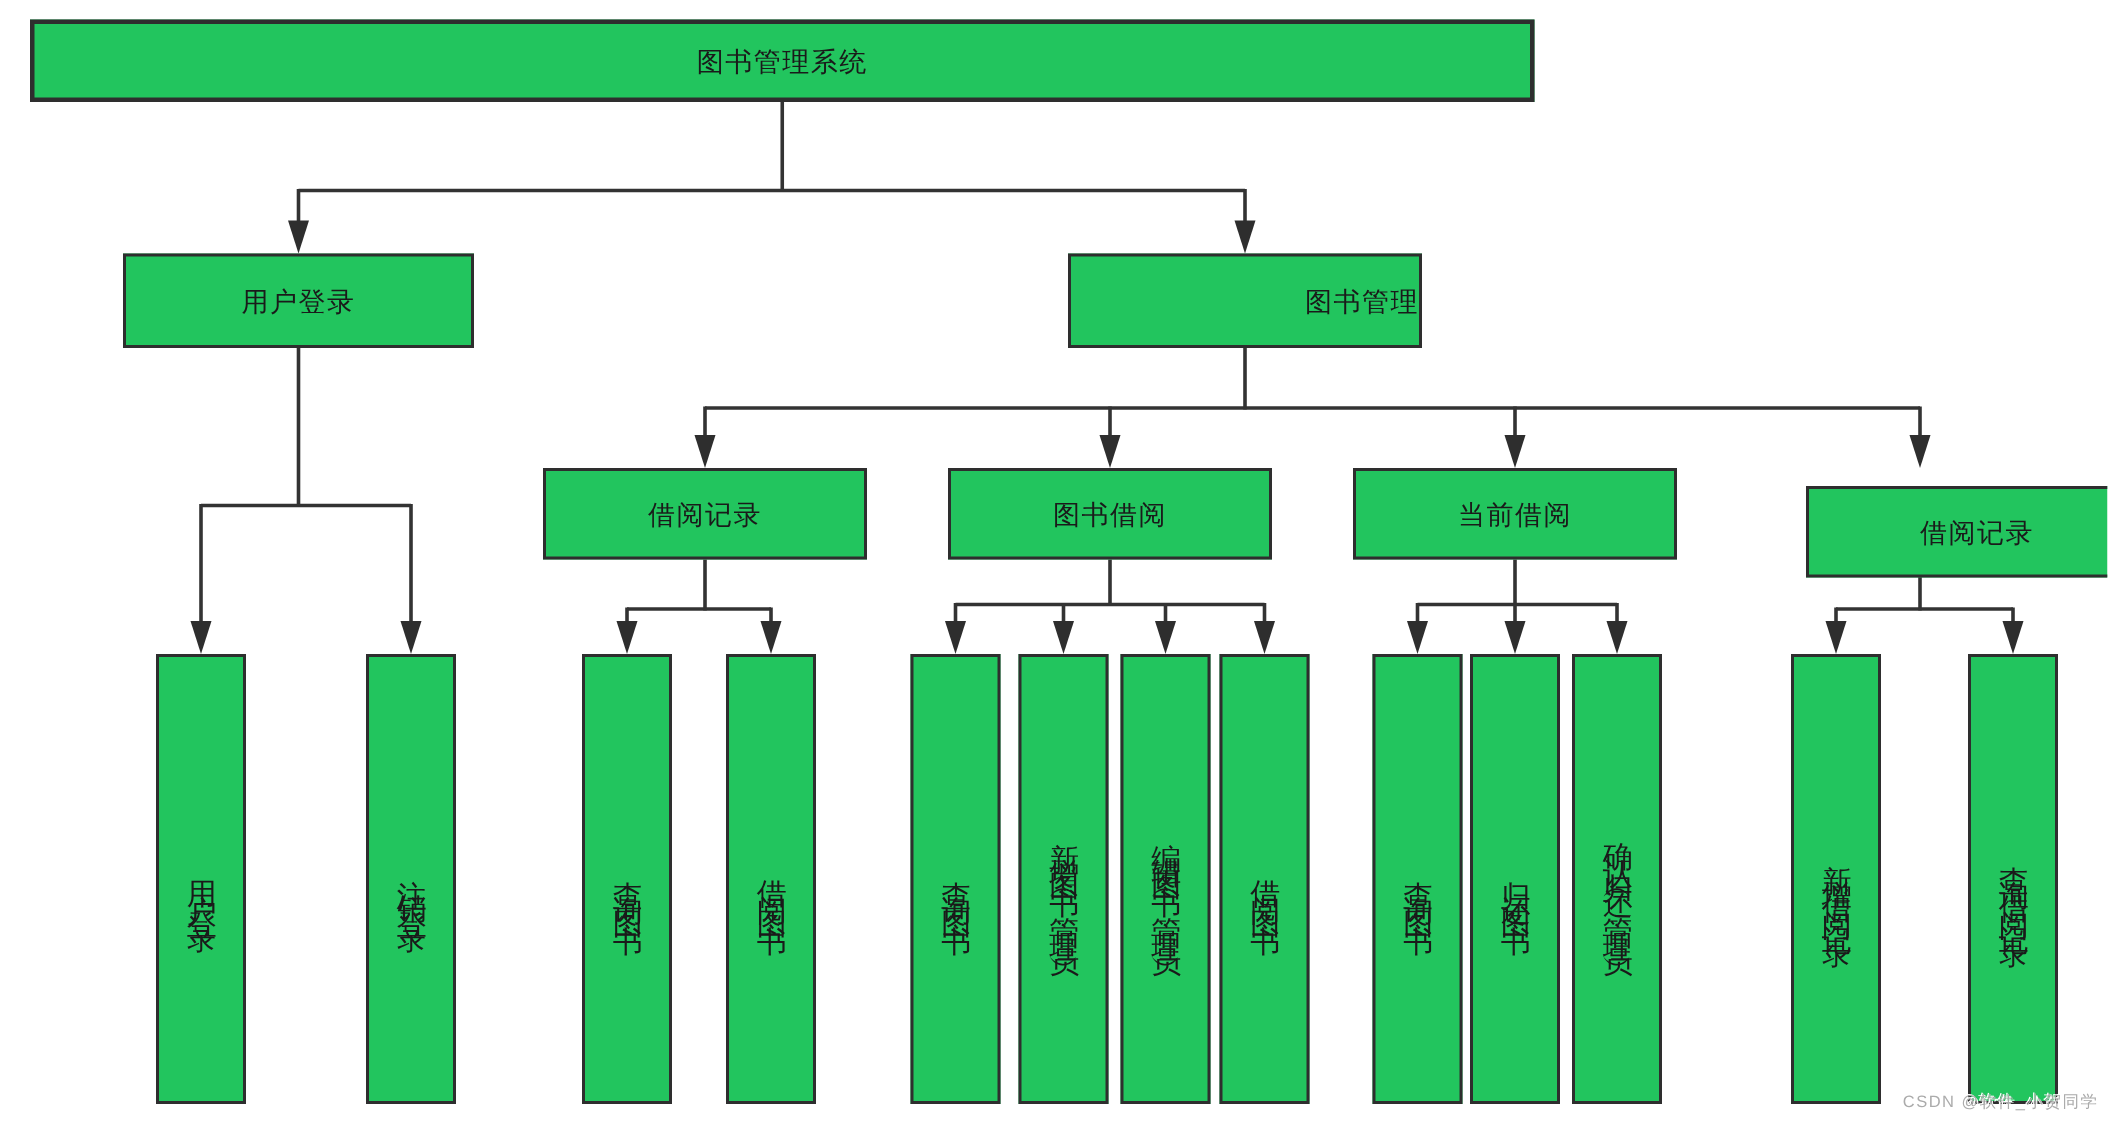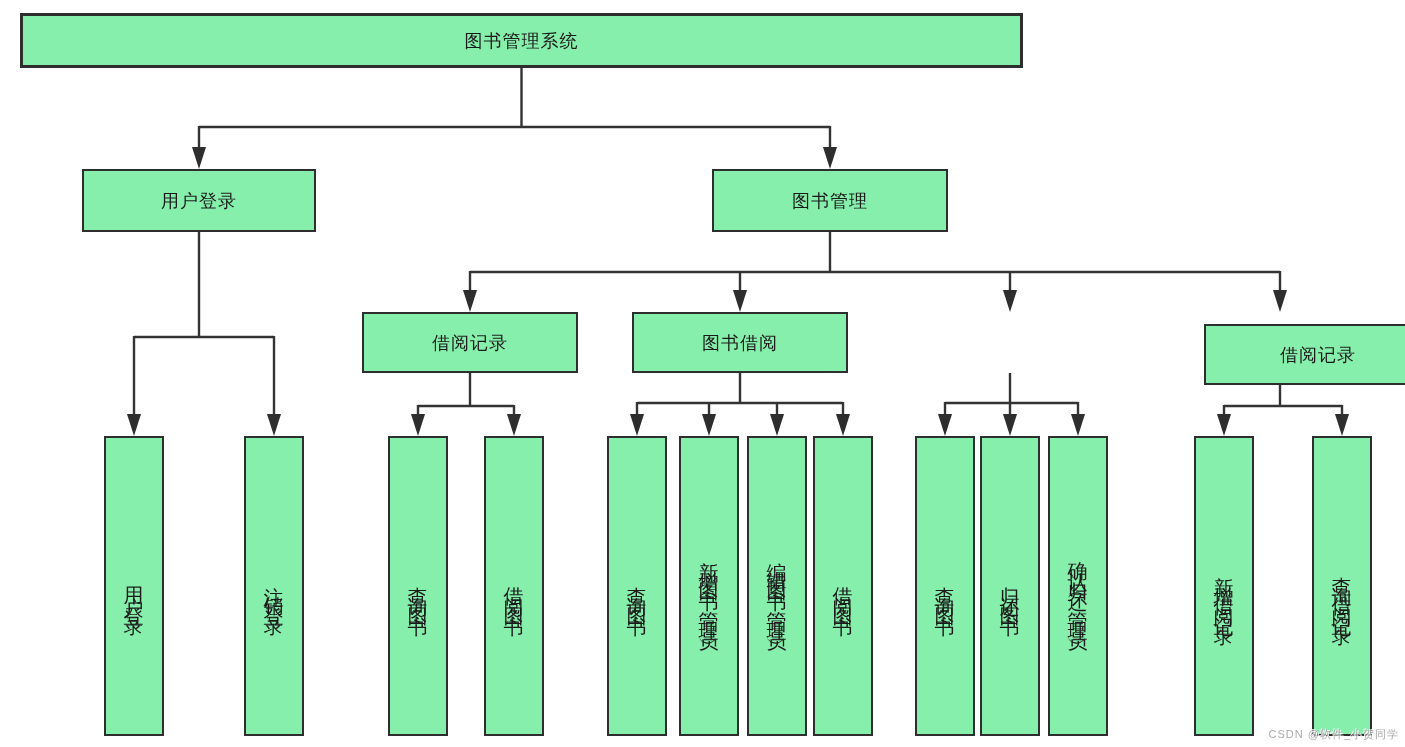--- a/index.html
+++ b/index.html
@@ -2,21 +2,21 @@
 <html><head>
 <meta charset="utf-8">
 <style>
   html,body{margin:0;padding:0;background:#fff;}
   .canvas{
     position:relative;width:1405px;height:747px;background:#ffffff;
     font-family:"Liberation Sans","DejaVu Sans",sans-serif;overflow:hidden;
   }
   .connectors{position:absolute;left:0;top:0;width:1405px;height:747px;}
   .box{
-    position:absolute;box-sizing:border-box;background:#86efac;
+    position:absolute;box-sizing:border-box;background:#22c55e;
     border:2.5px solid #2e2e2e;display:flex;align-items:center;justify-content:center;
     color:#1a1a1a;
   }
   .root{border-width:3px;}
   .hbox{font-size:18px;letter-spacing:1px;white-space:nowrap;}
   .vbox{width:60px;height:300px;top:436px;}
   .vtext{
     writing-mode:vertical-lr;text-orientation:mixed;
     font-size:20px;letter-spacing:10px;line-height:1;
     margin-bottom:-10px;
@@ -110,29 +110,32 @@
     </g>
   </svg>
 
   <div class="box root hbox" style="left:20px;top:13px;width:1003px;height:55px;">
     <span>图书管理系统</span>
   </div>
 
   <div class="box hbox" style="left:82px;top:169px;width:234px;height:63px;">
     <span>用户登录</span>
   </div>
-  <div class="box hbox" style="left:712px;top:169px;width:236px;height:63px;">
+  <div class="box hbox" style="left:712px;top:169px;width:236px;height:63px;justify-content:flex-end;">
     <span>图书管理</span>
   </div>
 
   <div class="box hbox" style="left:362px;top:312px;width:216px;height:61px;">
     <span>借阅记录</span>
   </div>
   <div class="box hbox" style="left:632px;top:312px;width:216px;height:61px;">
     <span>图书借阅</span>
+  </div>
+  <div class="box hbox" style="left:902px;top:312px;width:216px;height:61px;">
+    <span>当前借阅</span>
   </div>
   <div class="box hbox" style="left:1204px;top:312px;width:228px;height:61px;margin-top:12px;">
     <span>借阅记录</span>
   </div>
 
   <div class="box vbox" style="left:104px;">
     <span class="vtext">用户登录</span>
   </div>
   <div class="box vbox" style="left:244px;">
     <span class="vtext">注销登录</span>

